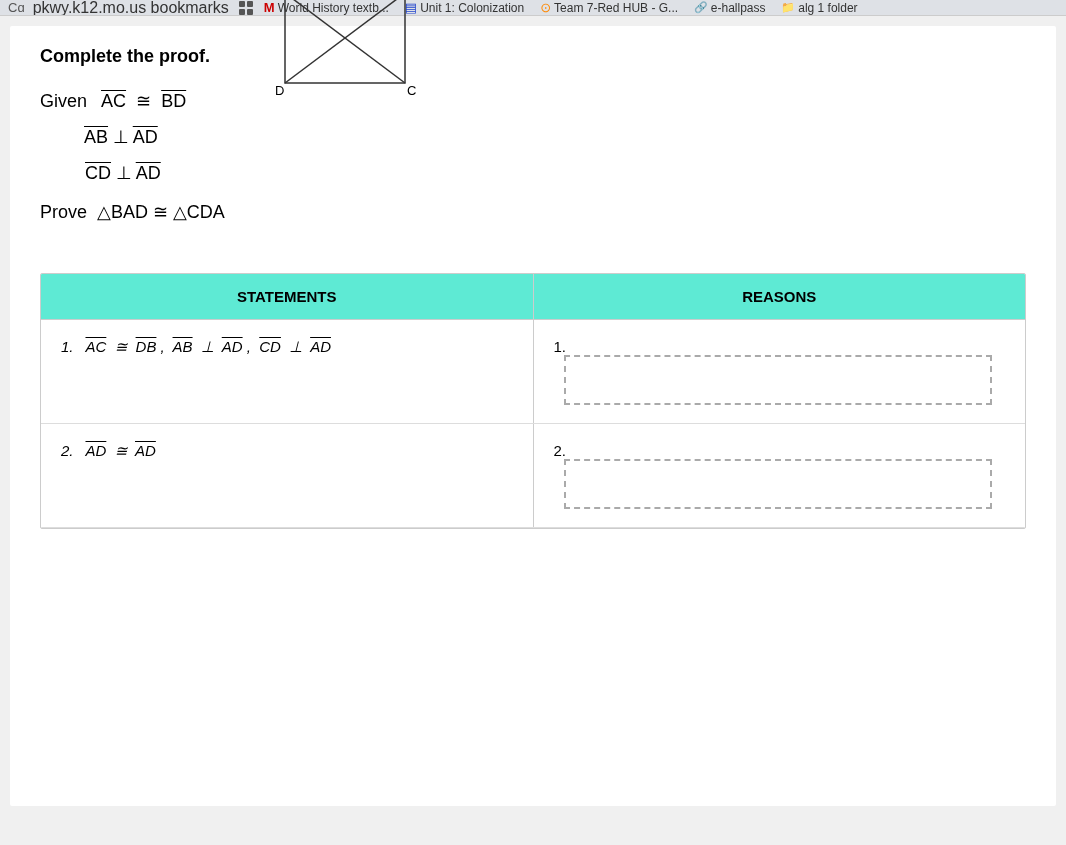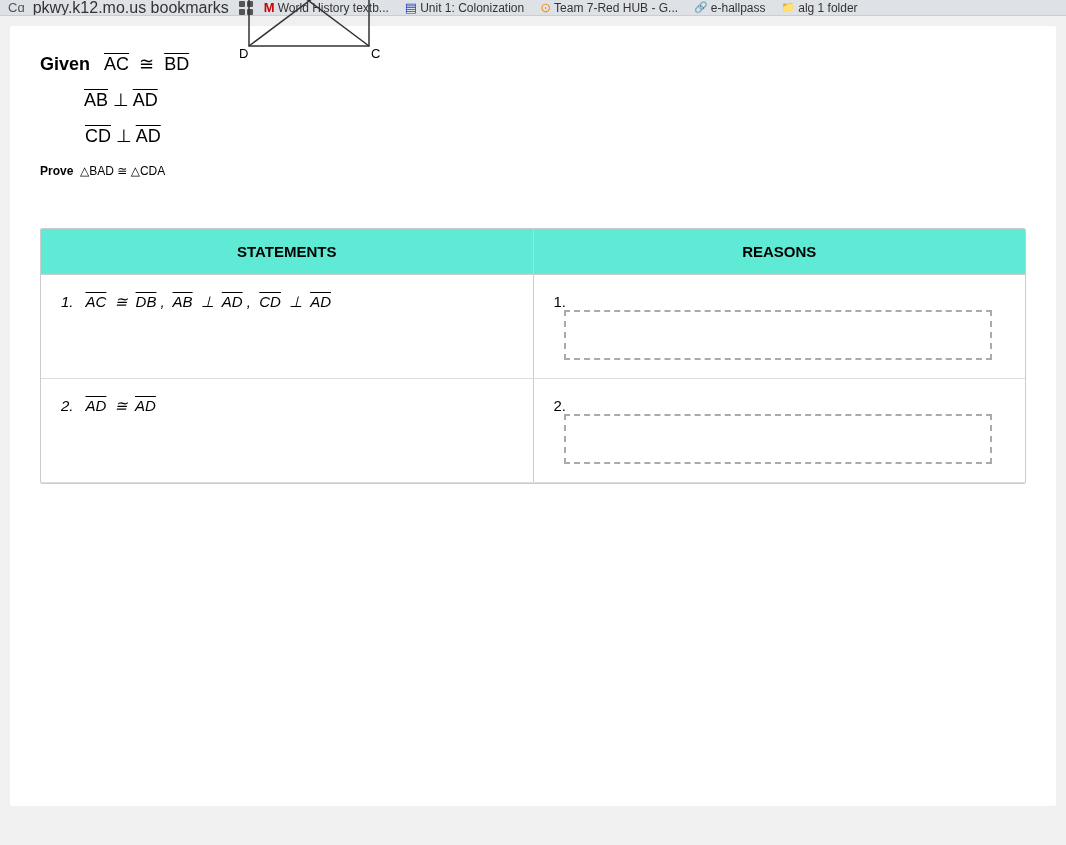--- a/index.html
+++ b/index.html
@@ -61,30 +61,30 @@
       margin-bottom: 20px;
     }
 
     .given-section {
       margin-bottom: 10px;
       font-size: 18px;
       line-height: 2;
     }
 
     .prove-section {
-      font-size: 12px;
+      font-size: 18px;
       margin-top: 10px;
     }
 
     .overline {
       text-decoration: overline;
     }
 
     .bold-label {
-      font-weight: bold;
+      font-weight: normal;
     }
 
     
     .proof-table-container {
       margin-top: 30px;
       border: 1px solid #ccc;
       border-radius: 2px;
       overflow: hidden;
     }
 
@@ -169,20 +169,21 @@
   </div>
 
   <div class="toolbar-item">
     <span style="color:#888; font-size:11px;">📁</span>
     <span>alg 1 folder</span>
   </div>
 </div>
 
 <div class="main-content">
 
+  <div class="complete-proof-title">Complete the proof.</div>
 
   <div style="display: flex; align-items: flex-start; gap: 0px; margin-bottom: 20px;">
 
     <div class="given-prove">
       <div class="given-section">
         <span class="bold-label">Given</span>
         &nbsp;
         <span class="overline">AC</span>
         &nbsp;≅&nbsp;
         <span class="overline">BD</span>

